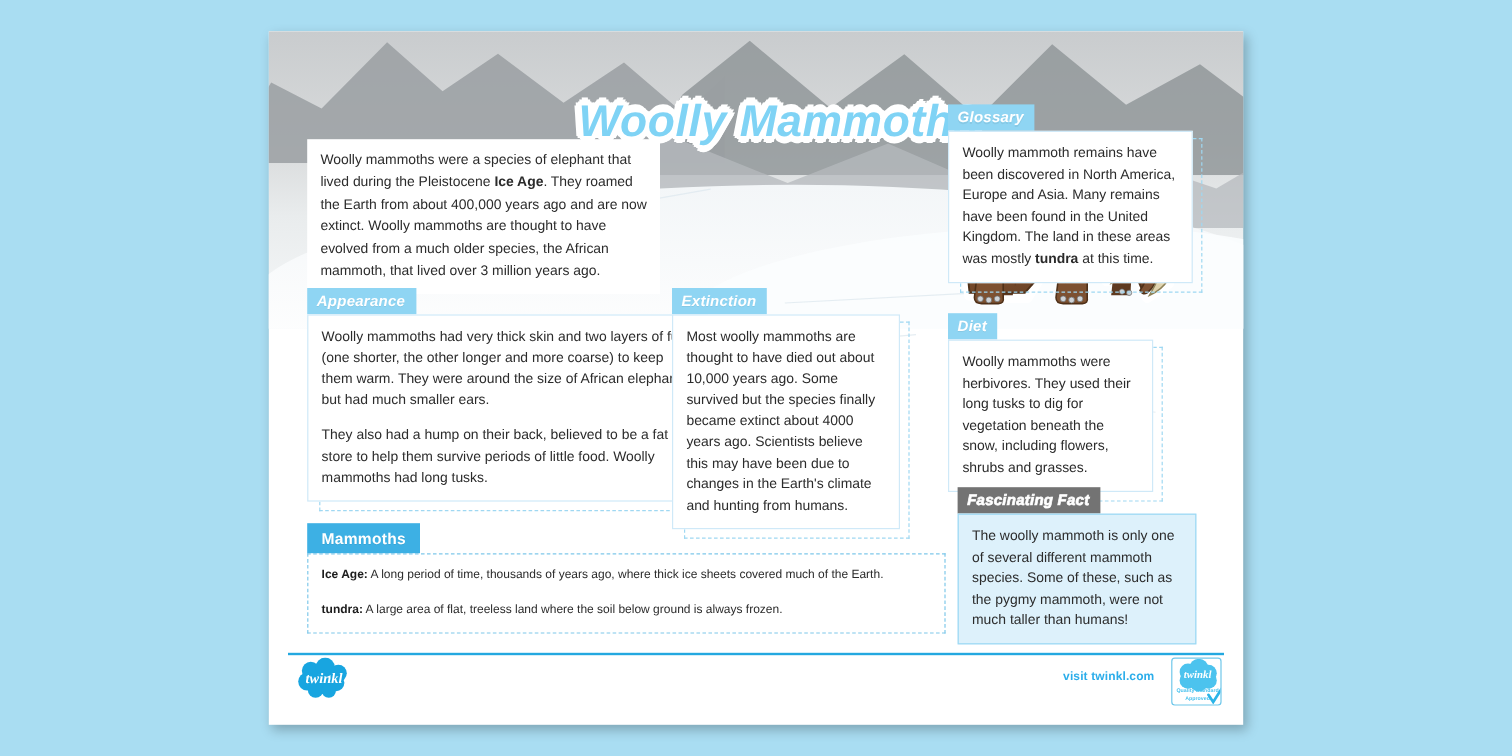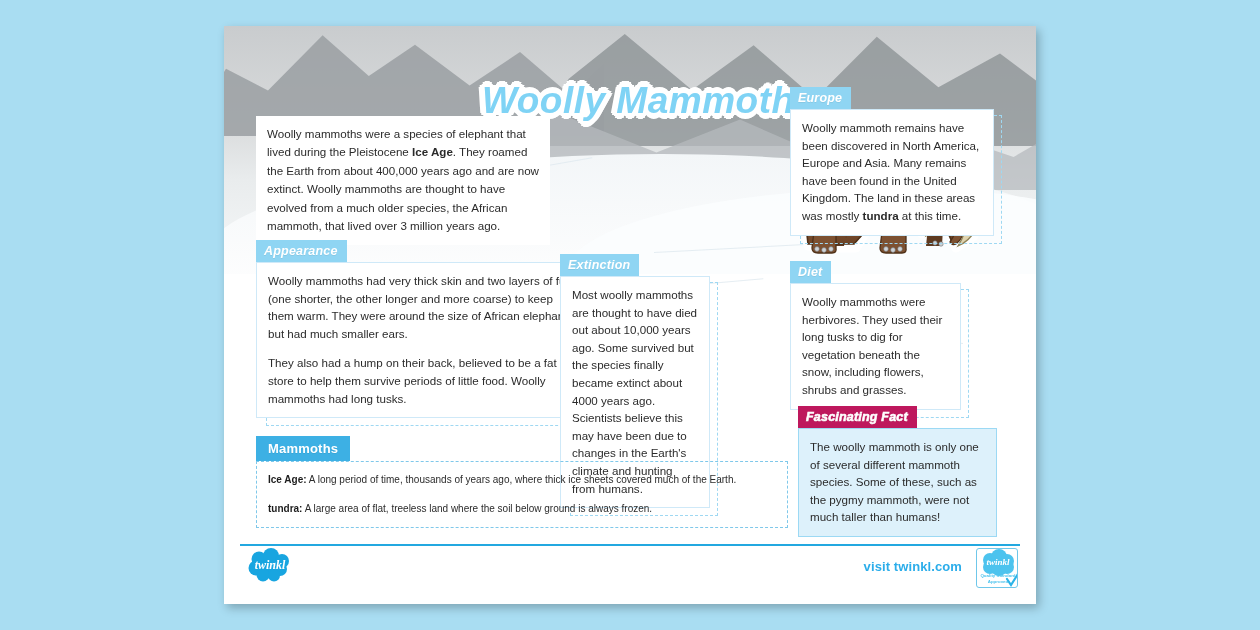--- a/index.html
+++ b/index.html
@@ -144,21 +144,21 @@
     position: absolute;
     border: 1.4px dashed #9fd8f2;
     z-index: 1;
   }
 
   
   #card-intro .card-body { border: none; }
 
   
   #card-fact .card-head {
-    background: #be185d;
+    background: #737373;
     -webkit-text-stroke: .6px #ffffff;
     paint-order: stroke fill;
   }
   #card-fact .card-body {
     background: #ddf1fb;
     border-color: #9cd9f4;
   }
 
   
   #card-glossary .card-head {
@@ -193,21 +193,21 @@
   }
   #twinkl-logo {
     position: absolute;
     left: 6px; top: 0px;
     width: 48px; height: 34px;
   }
   #visit-link {
     position: absolute;
     right: 58px; top: 11px;
     color: #2badea;
-    font-size: 13px;
+    font-size: 10px;
     font-weight: bold;
     letter-spacing: .1px;
   }
   #quality-badge {
     position: absolute;
     right: 2px; top: 0px;
     width: 42px; height: 40px;
     border: 1.2px solid #6fc7ea;
     border-radius: 3px;
     background: #ffffff;
@@ -327,36 +327,36 @@
   </svg>
 
   <div class="card" id="card-intro" style="left:32px; top:90px; width:294px;">
     <div class="card-body" style="line-height:18.4px;">
       <p><span>Woolly mammoths were a species of elephant that lived during the Pleistocene </span><b>Ice Age</b><span>. They roamed the Earth from about 400,000 years ago and are now extinct. Woolly mammoths are thought to have evolved from a much older species, the African mammoth, that lived over 3 million years ago.</span></p>
     </div>
   </div>
 
   <div class="card" id="card-habitat" style="left:566px; top:61px; width:204px;">
     <div class="dashed" style="left:10px; top:28px; right:-8px; bottom:-8px;"></div>
-    <div class="card-head">Europe</div>
+    <div class="card-head">Glossary</div>
     <div class="card-body">
       <p><span>Woolly mammoth remains have been discovered in North America, Europe and Asia. Many remains have been found in the United Kingdom. The land in these areas was mostly </span><b>tundra</b><span> at this time.</span></p>
     </div>
   </div>
 
   <div class="card" id="card-appearance" style="left:32px; top:214px; width:334px;">
     <div class="dashed" style="left:10px; top:28px; right:-8px; bottom:-8px;"></div>
     <div class="card-head">Appearance</div>
     <div class="card-body">
       <p>Woolly mammoths had very thick skin and two layers of fur (one shorter, the other longer and more coarse) to keep them warm. They were around the size of African elephants but had much smaller ears.</p>
       <p>They also had a hump on their back, believed to be a fat store to help them survive periods of little food. Woolly mammoths had long tusks.</p>
     </div>
   </div>
 
-  <div class="card" id="card-extinction" style="left:336px; top:214px; width:150px;margin-top:14px;">
+  <div class="card" id="card-extinction" style="left:336px; top:214px; width:190px;">
     <div class="dashed" style="left:10px; top:28px; right:-8px; bottom:-8px;"></div>
     <div class="card-head">Extinction</div>
     <div class="card-body">
       <p>Most woolly mammoths are thought to have died out about 10,000 years ago. Some survived but the species finally became extinct about 4000 years ago. Scientists believe this may have been due to changes in the Earth's climate and hunting from humans.</p>
     </div>
   </div>
 
   <div class="card" id="card-diet" style="left:566px; top:235px; width:171px;">
     <div class="dashed" style="left:10px; top:28px; right:-8px; bottom:-8px;"></div>
     <div class="card-head">Diet</div>

